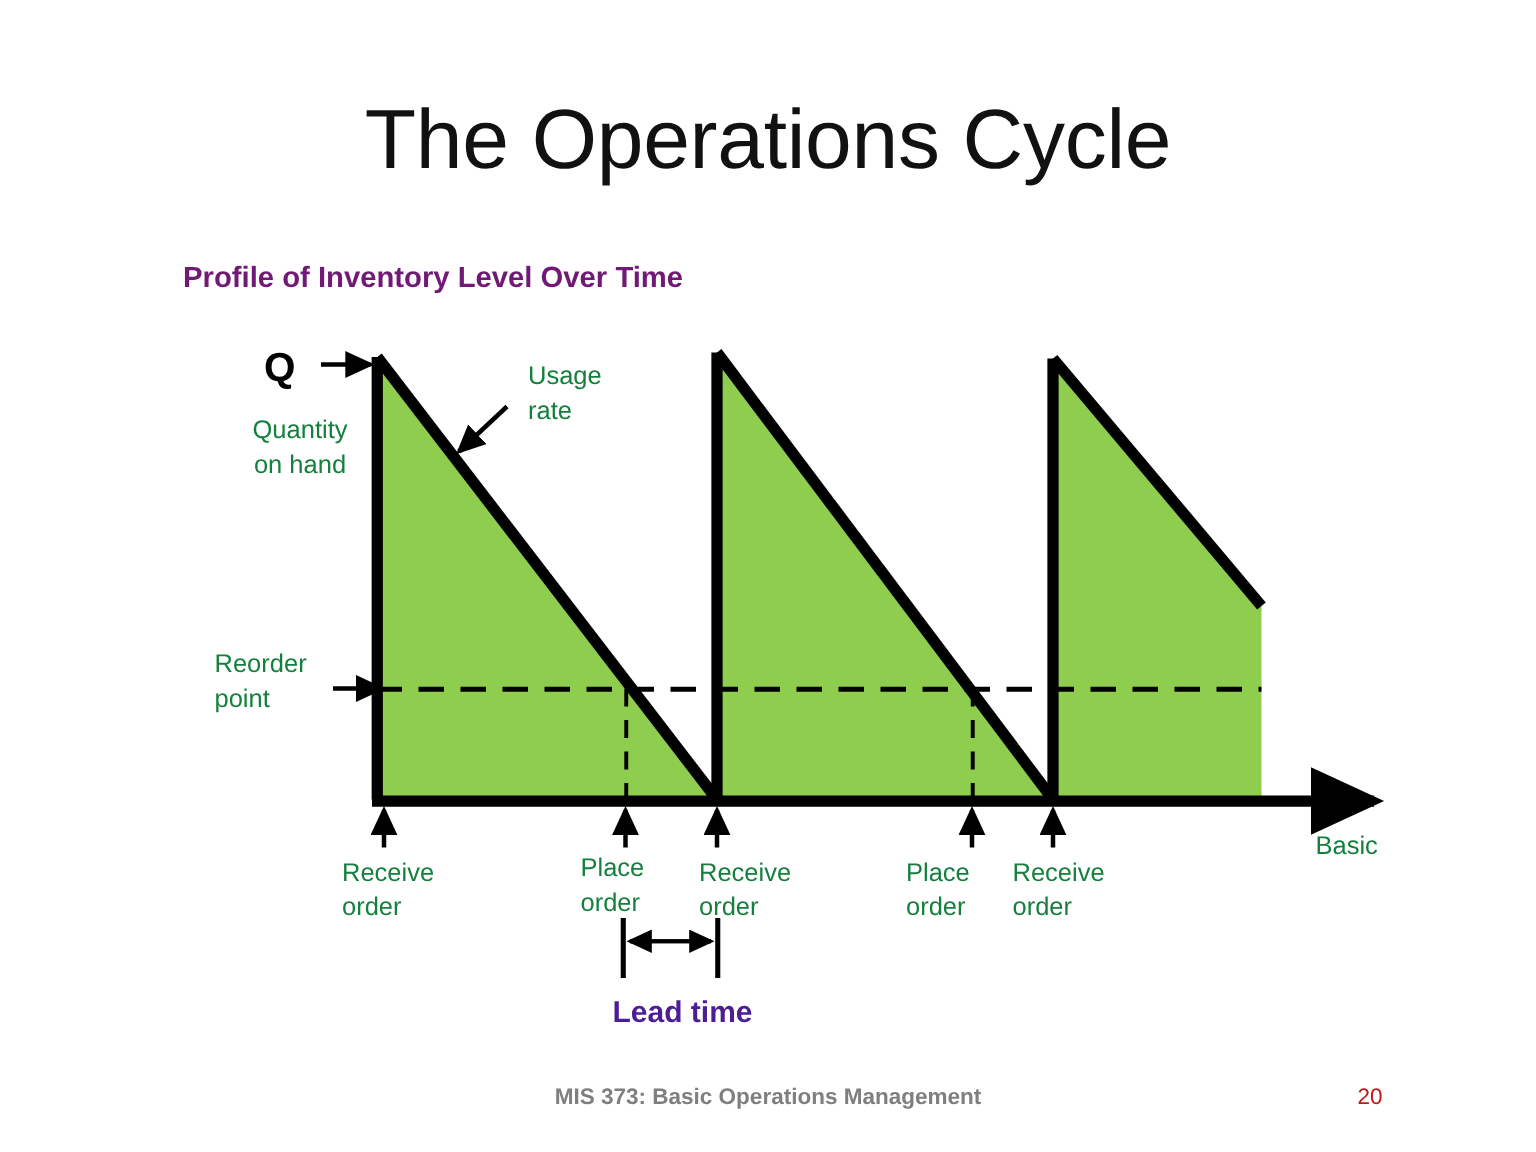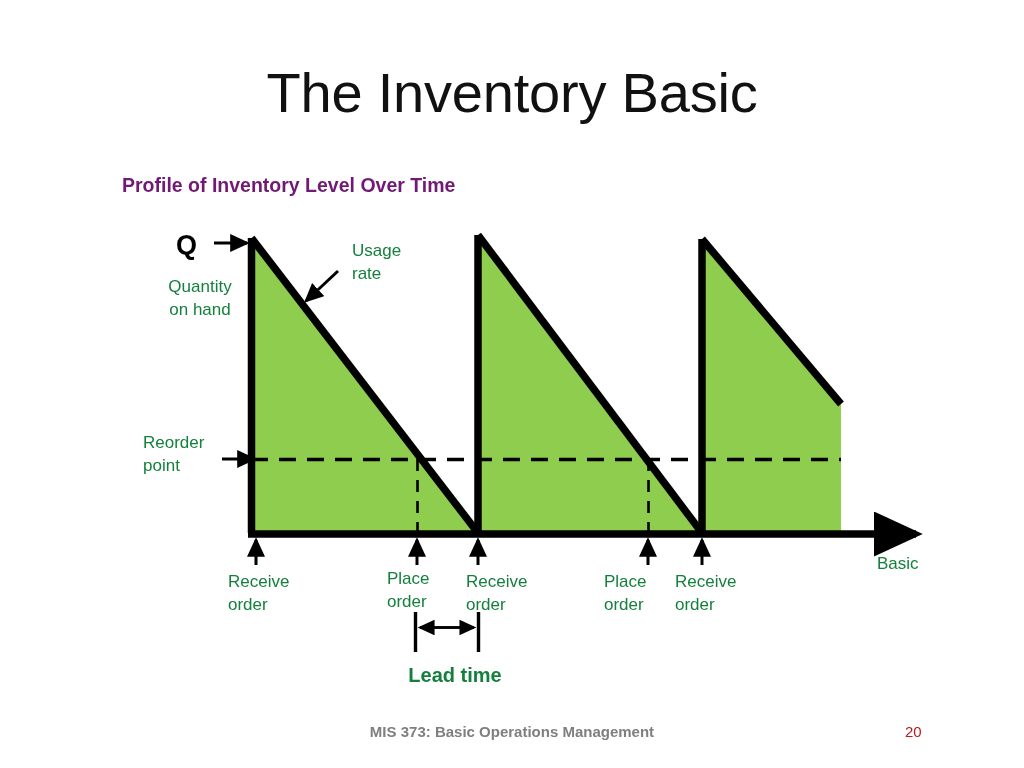--- a/index.html
+++ b/index.html
@@ -138,21 +138,21 @@
     text-align: left;
     font-size: 15px;
     color: #7f7f7f;
   }
 </style>
 </head>
 <body>
 
 <div id="slide" style="background: rgb(255, 255, 255);">
 
-  <div id="slide-title">The Inventory Basic</div>
+  <div id="slide-title">The Operations Cycle</div>
 
   <div id="chart-subtitle">Profile of Inventory Level Over Time</div>
 
   <svg id="chart-area" viewBox="0 0 1024 768" width="1024" height="768" xmlns="http://www.w3.org/2000/svg">
 
     <defs>
       <marker id="arrowhead" markerWidth="7" markerHeight="7" refX="5.6" refY="3" orient="auto">
         <path d="M0,0 L6.5,3 L0,6 z" fill="#000000"></path>
       </marker>
       <marker id="arrowhead-big" markerWidth="7" markerHeight="7" refX="5.6" refY="3" orient="auto">
@@ -232,19 +232,19 @@
 order</div>
 
   <div class="lbl" id="label-place-order-2">Place
 order</div>
 
   <div class="lbl" id="label-receive-order-3">Receive
 order</div>
 
   <div class="lbl" id="label-time">Basic</div>
 
-  <div id="label-lead-time" style="color: #15803d; text-align: center;">Lead time</div>
+  <div id="label-lead-time" style="color: #4c1d95; text-align: center;">Lead time</div>
 
   <div id="footer-course" style="color: rgb(127, 127, 127); font-weight: bold;">MIS 373: Basic Operations Management</div>
 
   <div id="footer-page" style="color: #b91c1c;">20</div>
 
 </div>
 
 </body></html>

